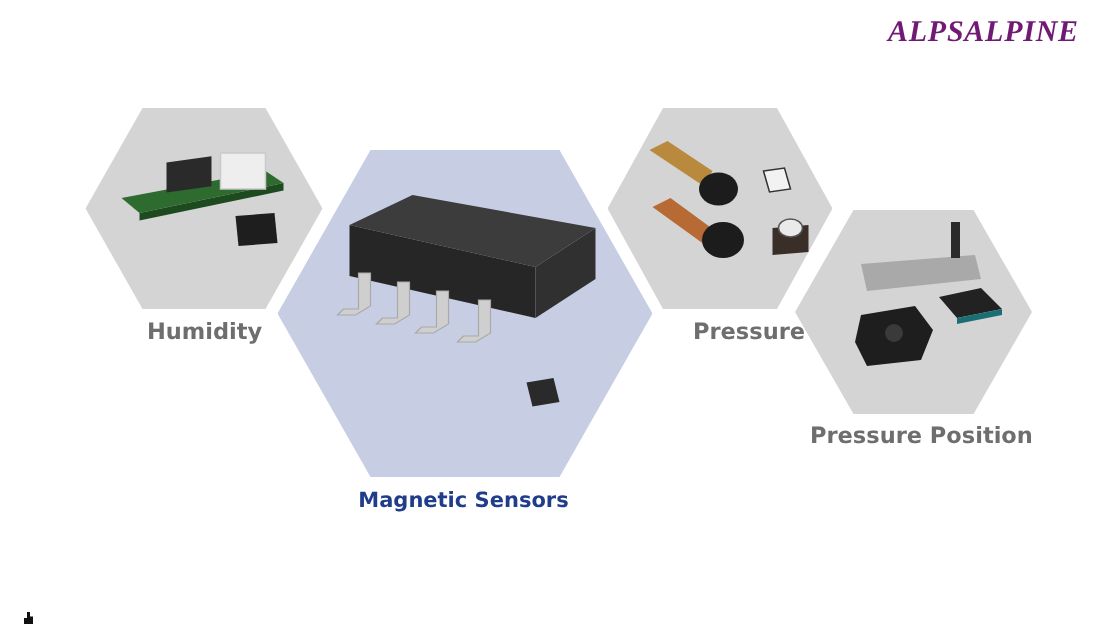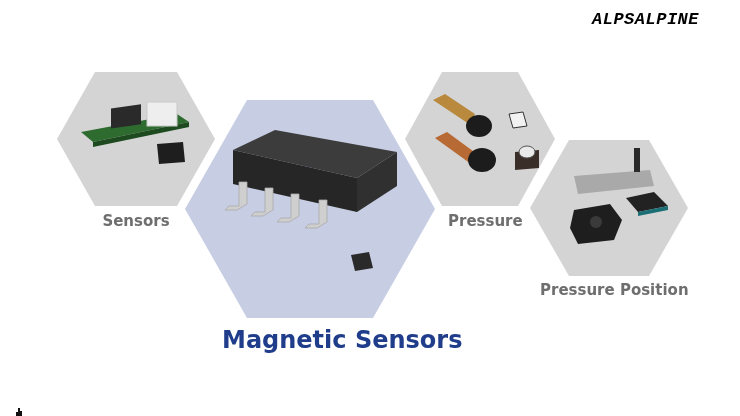--- a/index.html
+++ b/index.html
@@ -1,24 +1,24 @@
 <!DOCTYPE html>
 <html><head>
   <meta charset="utf-8">
   <style>
     html, body { margin:0; padding:0; }
     body { width:740px; height:416px; background:#ffffff; position:relative; overflow:hidden;
            font-family:"Liberation Sans", sans-serif; }
-    .logo { position:absolute; left:592px; top:10px; font-family:Liberation Mono, monospace;
-            font-weight:bold; font-size:17px; color:#000000; letter-spacing:0.5px; font-style:italic; }
+    .logo { position:absolute; left:592px; top:10px; font-family:Liberation Serif, serif;
+            font-weight:bold; font-size:20px; color:#701a75; letter-spacing:0.5px; font-style:italic; }
     .hex { position:absolute; }
     .hex svg { position:absolute; left:0; top:0; }
     .label { position:absolute; font-family:"DejaVu Sans", sans-serif; font-weight:bold; color:#6e6e6e;
              font-size:15px; text-align:center; white-space:nowrap; }
-    .label.main { color:#1f3d8a; font-size:24px; }
+    .label.main { color:#1f3d8a; font-size:14px; }
     .cursor { position:absolute; left:16px; top:408px; width:6px; height:8px; }
   </style>
 </head>
 <body>
 
 <div class="logo">ALPSALPINE</div>
 
 <div class="hex" style="left:57px;top:72px;width:158px;height:134px;">
   <svg width="158" height="134" viewBox="0 0 158 134">
     <polygon points="38,0 120,0 158,67 120,134 38,134 0,67" fill="#d4d4d4"></polygon>
@@ -26,21 +26,21 @@
     <polygon points="24,60 120,42 132,50 36,70" fill="#2e6b2f"></polygon>
     <polygon points="36,70 132,50 132,55 36,75" fill="#1d4a1e"></polygon>
 
     <rect x="54" y="44" width="30" height="20" fill="#2a2a2a" transform="skewY(-8)"></rect>
 
     <rect x="90" y="30" width="30" height="24" fill="#eeeeee" stroke="#c9c9c9"></rect>
 
     <polygon points="100,72 126,70 128,90 102,92" fill="#1e1e1e"></polygon>
   </svg>
 </div>
-<div class="label" style="left:98px;top:212px;width:76px;">Sensors</div>
+<div class="label" style="left:98px;top:212px;width:76px;">Humidity</div>
 
 <div class="hex" style="left:185px;top:100px;width:250px;height:218px;">
   <svg width="250" height="218" viewBox="0 0 250 218">
     <polygon points="62,0 188,0 250,109 188,218 62,218 0,109" fill="#c7cde3"></polygon>
 
     <polygon points="48,50 90,30 212,52 172,78" fill="#3c3c3c"></polygon>
 
     <polygon points="48,50 172,78 172,112 48,84" fill="#262626"></polygon>
     <polygon points="172,78 212,52 212,86 172,112" fill="#303030"></polygon>
 
@@ -65,21 +65,21 @@
 
     <ellipse cx="74" cy="54" rx="13" ry="11" fill="#1c1c1c"></ellipse>
     <ellipse cx="77" cy="88" rx="14" ry="12" fill="#1c1c1c"></ellipse>
 
     <polygon points="104,42 118,40 122,54 108,56" fill="#f2f2f2" stroke="#333" stroke-width="1"></polygon>
 
     <polygon points="110,80 134,78 134,96 110,98" fill="#3a2e28"></polygon>
     <ellipse cx="122" cy="80" rx="8" ry="6" fill="#eaeaea" stroke="#555"></ellipse>
   </svg>
 </div>
-<div class="label" style="left:448px;top:212px;width:72px;text-align:right;">Pressure</div>
+<div class="label" style="left:462px;top:212px;width:72px;text-align:right;">Pressure</div>
 
 <div class="hex" style="left:530px;top:140px;width:158px;height:136px;">
   <svg width="158" height="136" viewBox="0 0 158 136">
     <polygon points="39,0 119,0 158,68 119,136 39,136 0,68" fill="#d4d4d4"></polygon>
 
     <polygon points="44,36 120,30 124,46 48,54" fill="#a9a9a9"></polygon>
     <rect x="104" y="8" width="6" height="24" fill="#2a2a2a"></rect>
 
     <polygon points="44,70 80,64 92,80 84,100 48,104 40,88" fill="#1e1e1e"></polygon>
     <circle cx="66" cy="82" r="6" fill="#3a3a3a"></circle>

